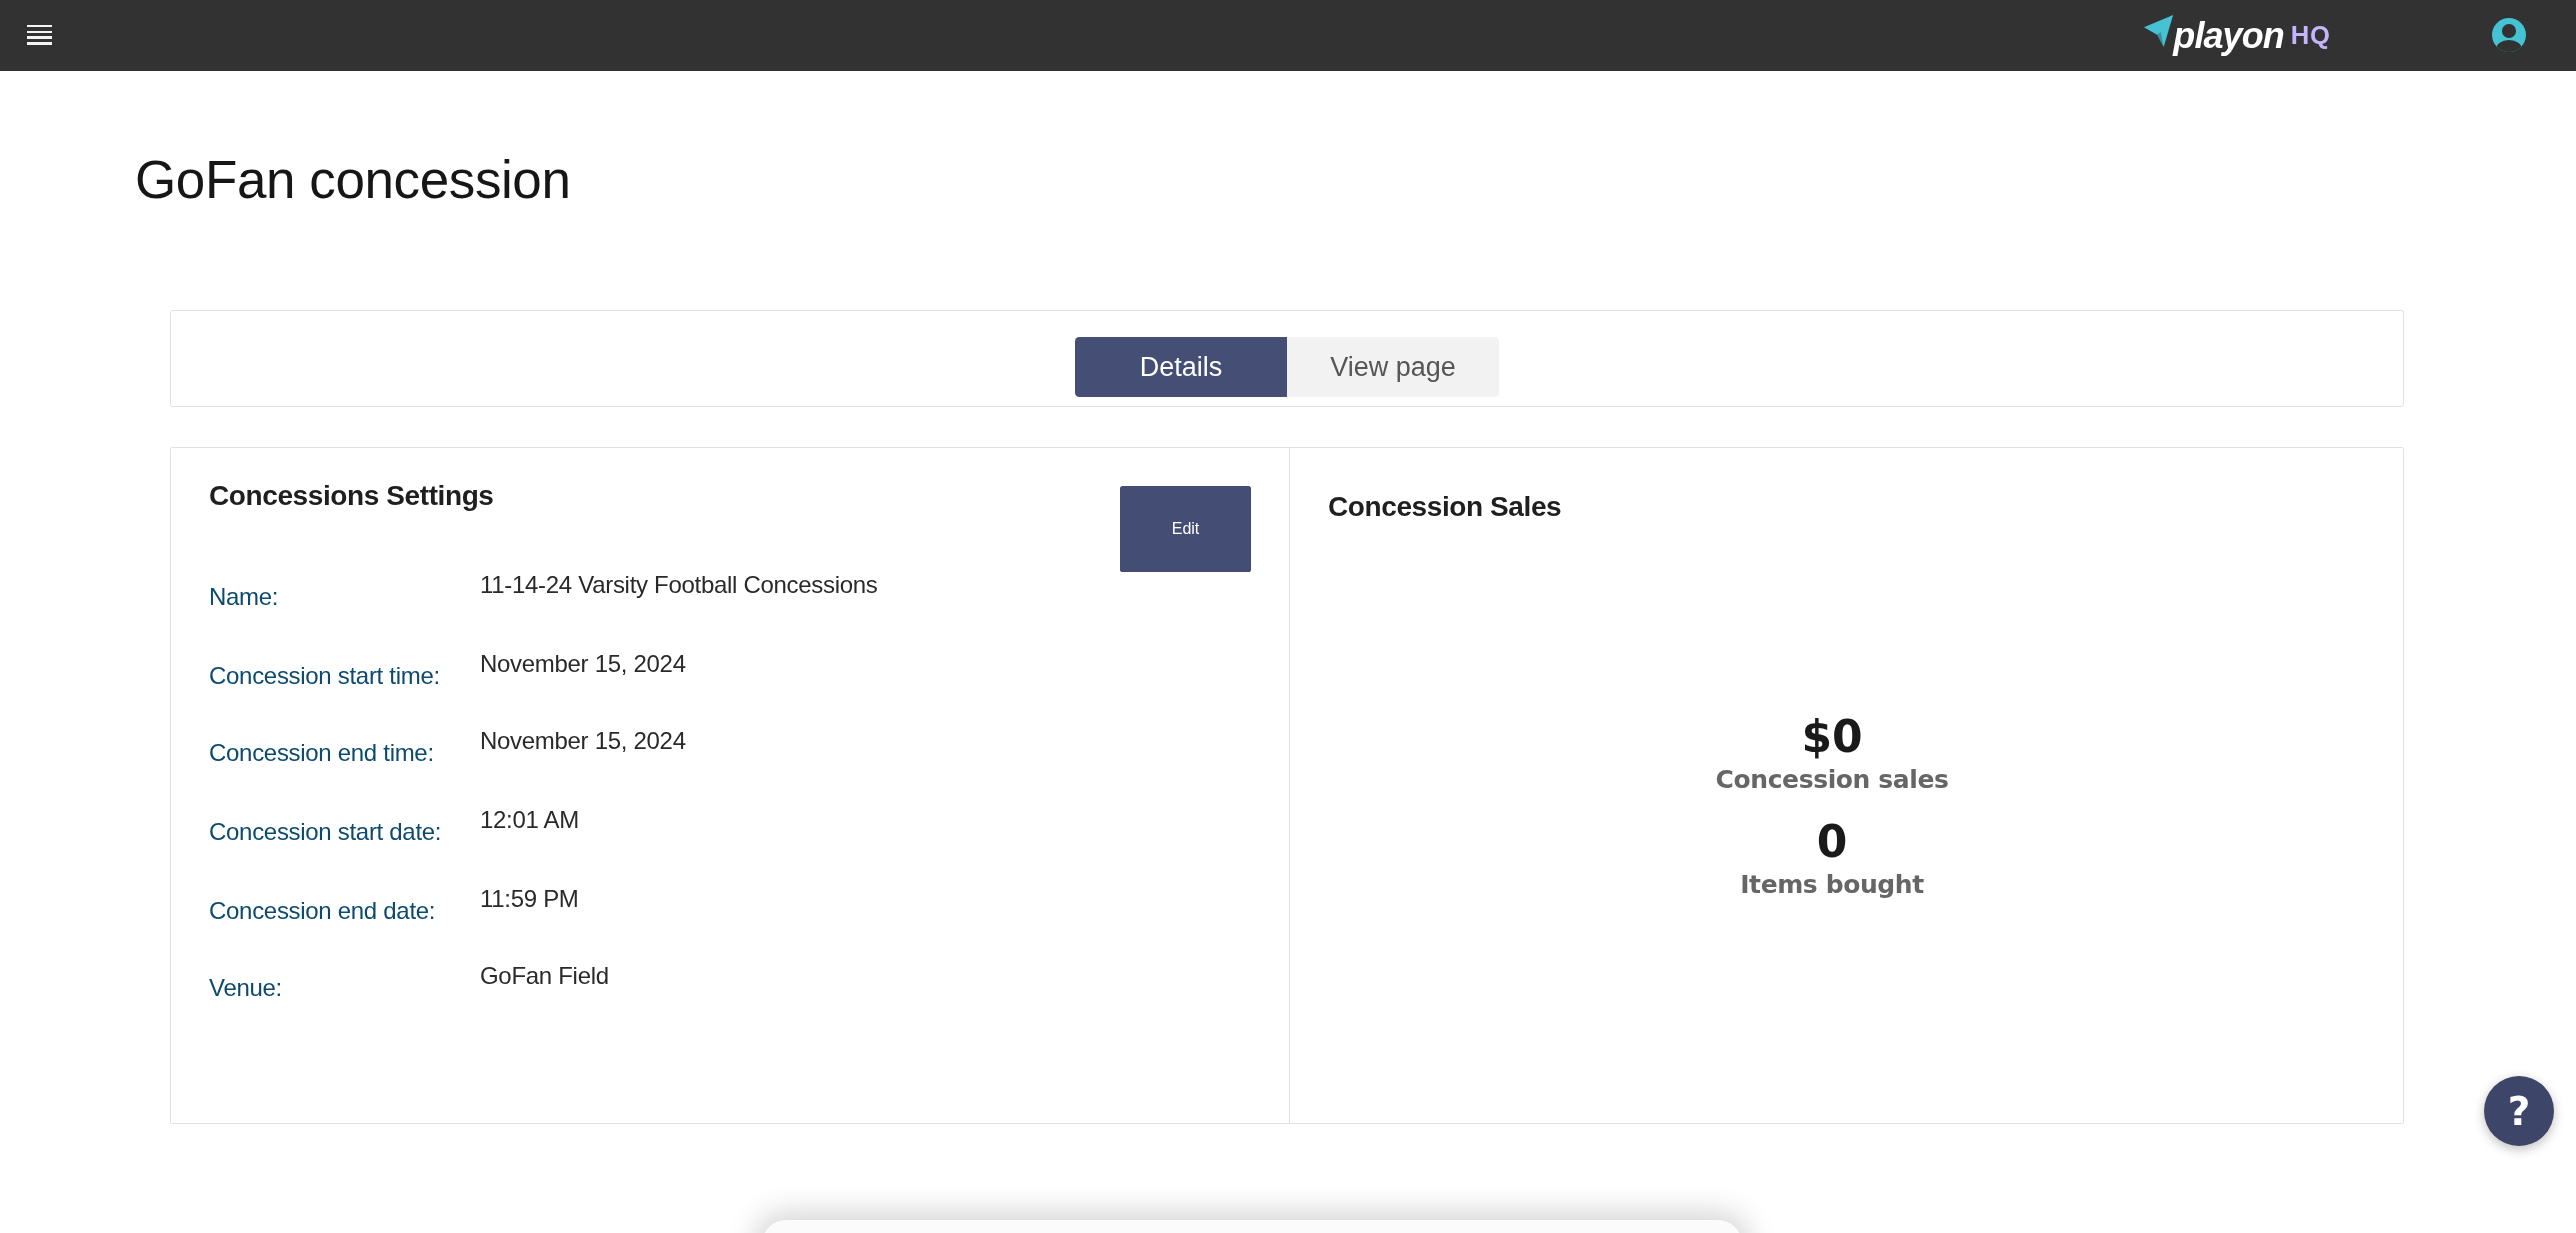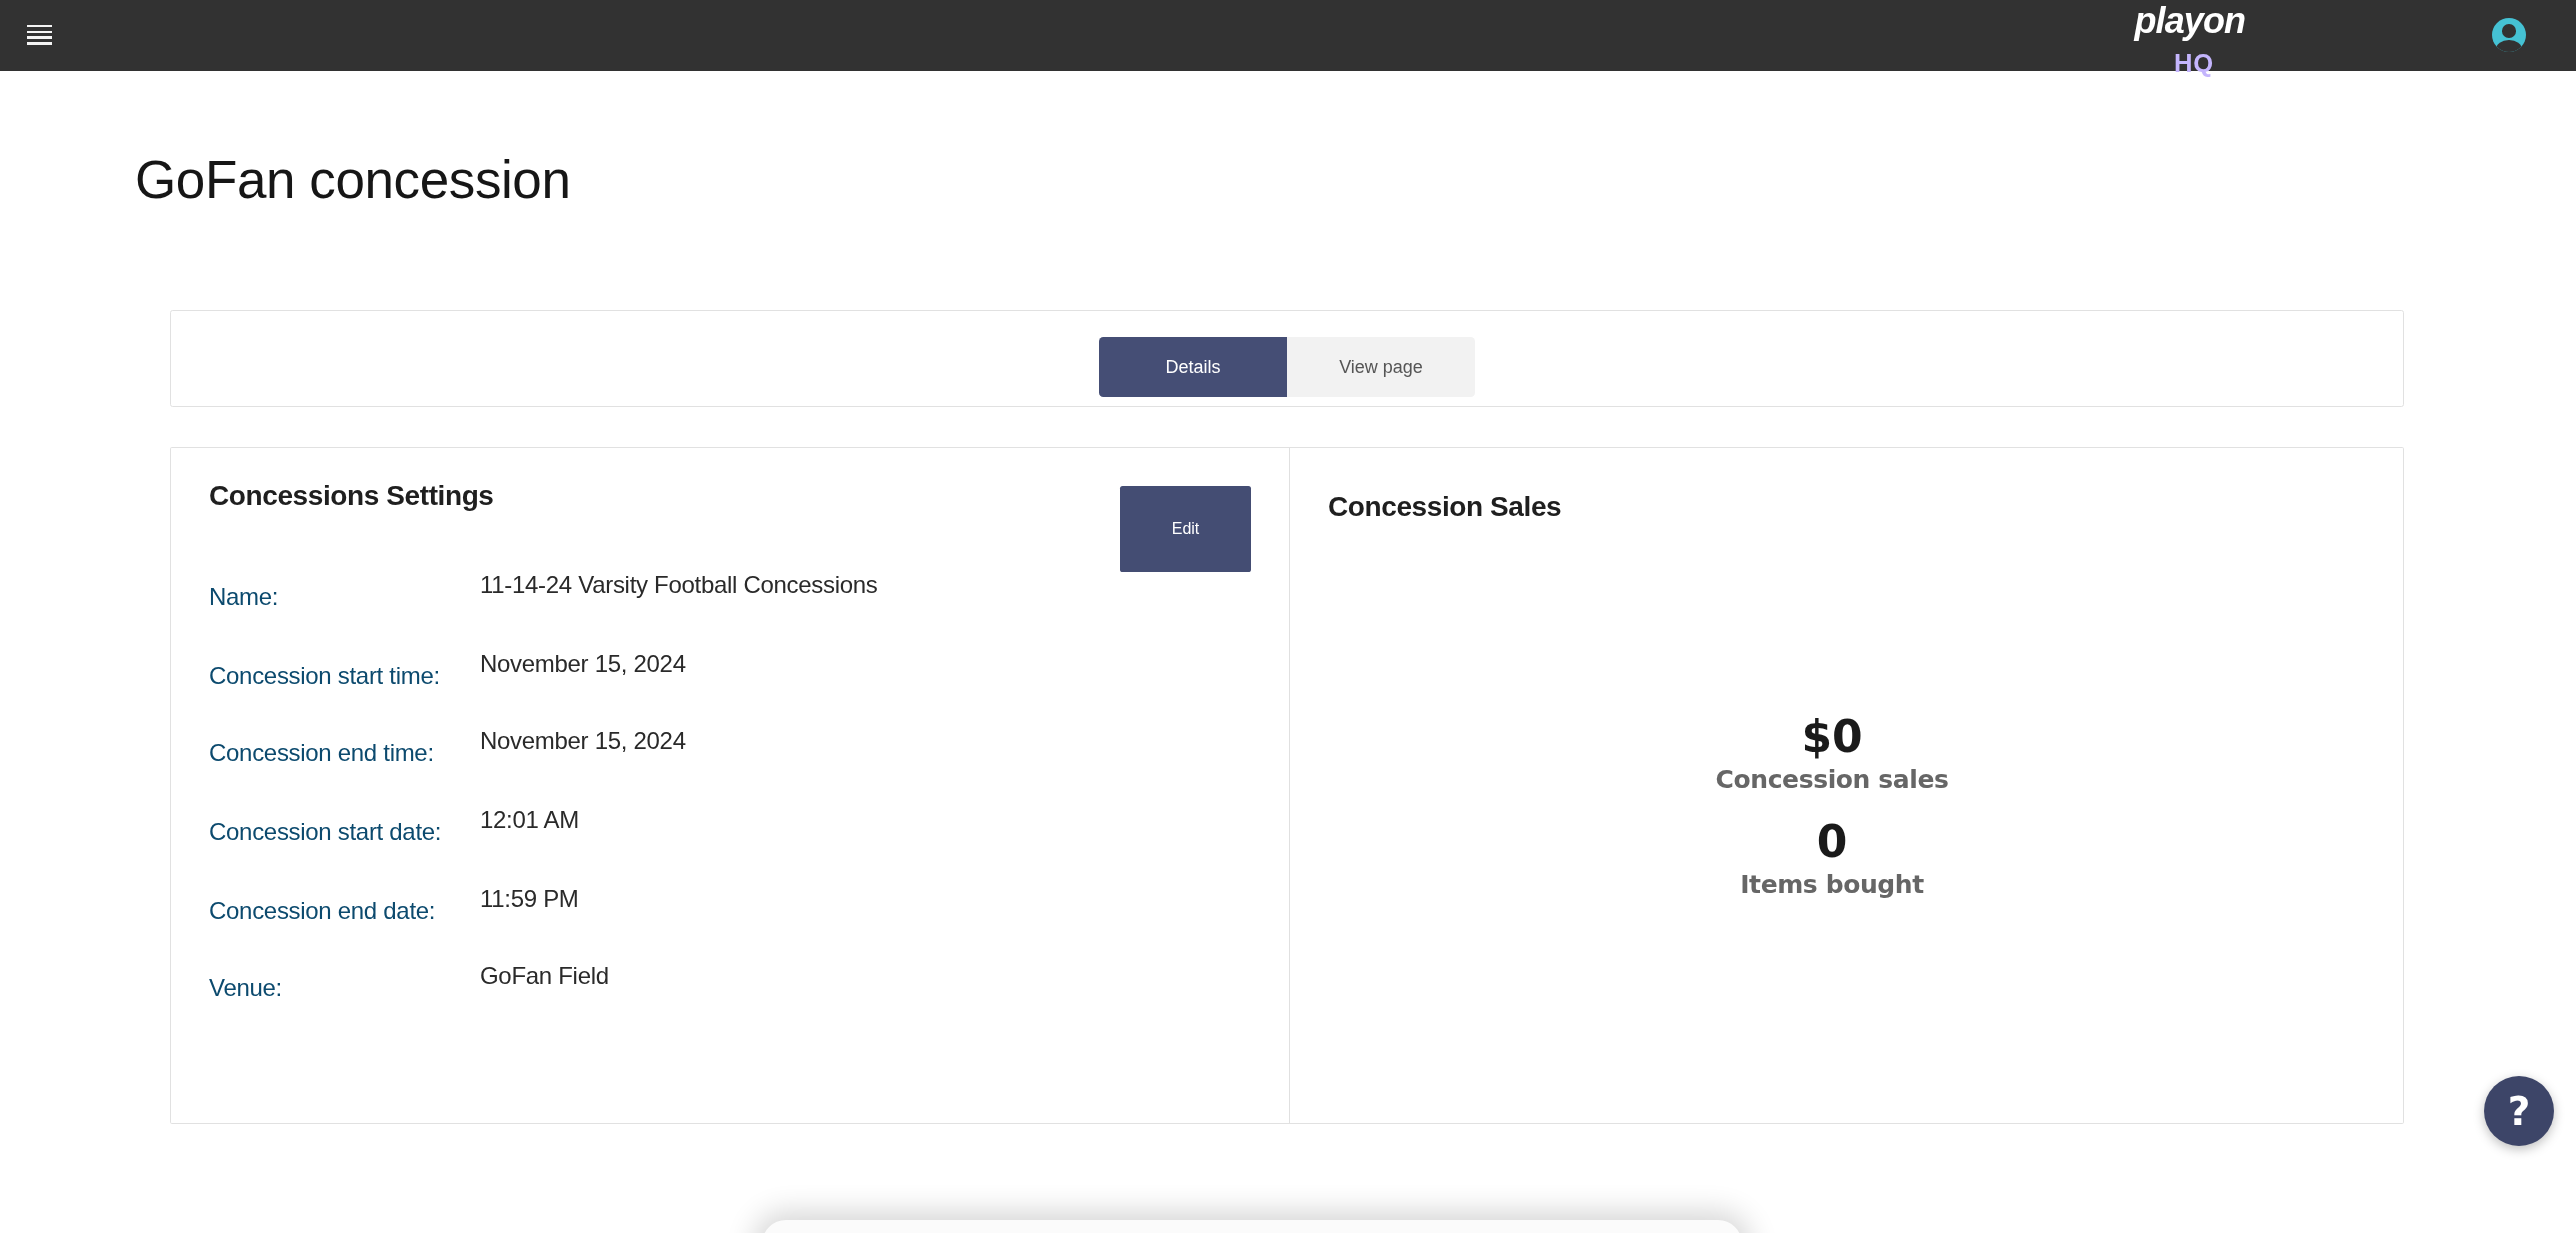--- a/index.html
+++ b/index.html
@@ -18,21 +18,21 @@
     background: #323232;
   }
   .menu-button {
     position: absolute; left: 20.4px; top: 15.3px; width: 39px; height: 39px;
     background: transparent; border: none; cursor: pointer;
     display: flex; flex-direction: column; justify-content: center; gap: 3.4px; padding: 0 6.8px;
   }
   .menu-button span { display: block; width: 25px; height: 2.6px; background: #f4f4f4; }
   .logo {
     position: absolute; left: 2143px; top: 0; height: 71px;
-    display: flex; align-items: center; gap: 6.8px; flex-direction: column;
+    display: flex; align-items: center; gap: 6.8px;
   }
   .logo .plane { width: 32px; height: 34px; margin-top: -6.8px; }
   .logo .brand {
     color: #ffffff; font-size: 36px; font-weight: 800; font-style: italic;
     letter-spacing: -0.9px; margin-left: -8.5px;
   }
   .logo .suffix {
     color: #c4b5fd; font-size: 25.6px; font-weight: 800; letter-spacing: 0.9px; margin-top: 0;
   }
   .avatar-button {
@@ -58,22 +58,22 @@
   
   .tab-card {
     position: absolute; left: 170px; top: 310px; width: 2234px; height: 97px;
     background: #ffffff; border: 0.9px solid #e1e1e1; border-radius: 2.6px;
   }
   .tab-group {
     position: absolute; left: 50%; top: 26.4px; transform: translateX(-50%);
     display: flex; border-radius: 4.3px; overflow: hidden;
   }
   .tab {
-    width: 188px; height: 60px; border: none; cursor: pointer;
-    font-family: "Liberation Sans", sans-serif; font-size: 18px;
+    width: 212px; height: 60px; border: none; cursor: pointer;
+    font-family: "Liberation Sans", sans-serif; font-size: 27px;
     background: #f2f2f2; color: #555555;
   }
   .tab.selected { background: #454e75; color: #ffffff; }
 
   
   .main-card {
     position: absolute; left: 170px; top: 447px; width: 2234px; height: 677px;
     background: #ffffff; border: 0.9px solid #e1e1e1; border-radius: 1.7px;
   }
   .pane-divider {

